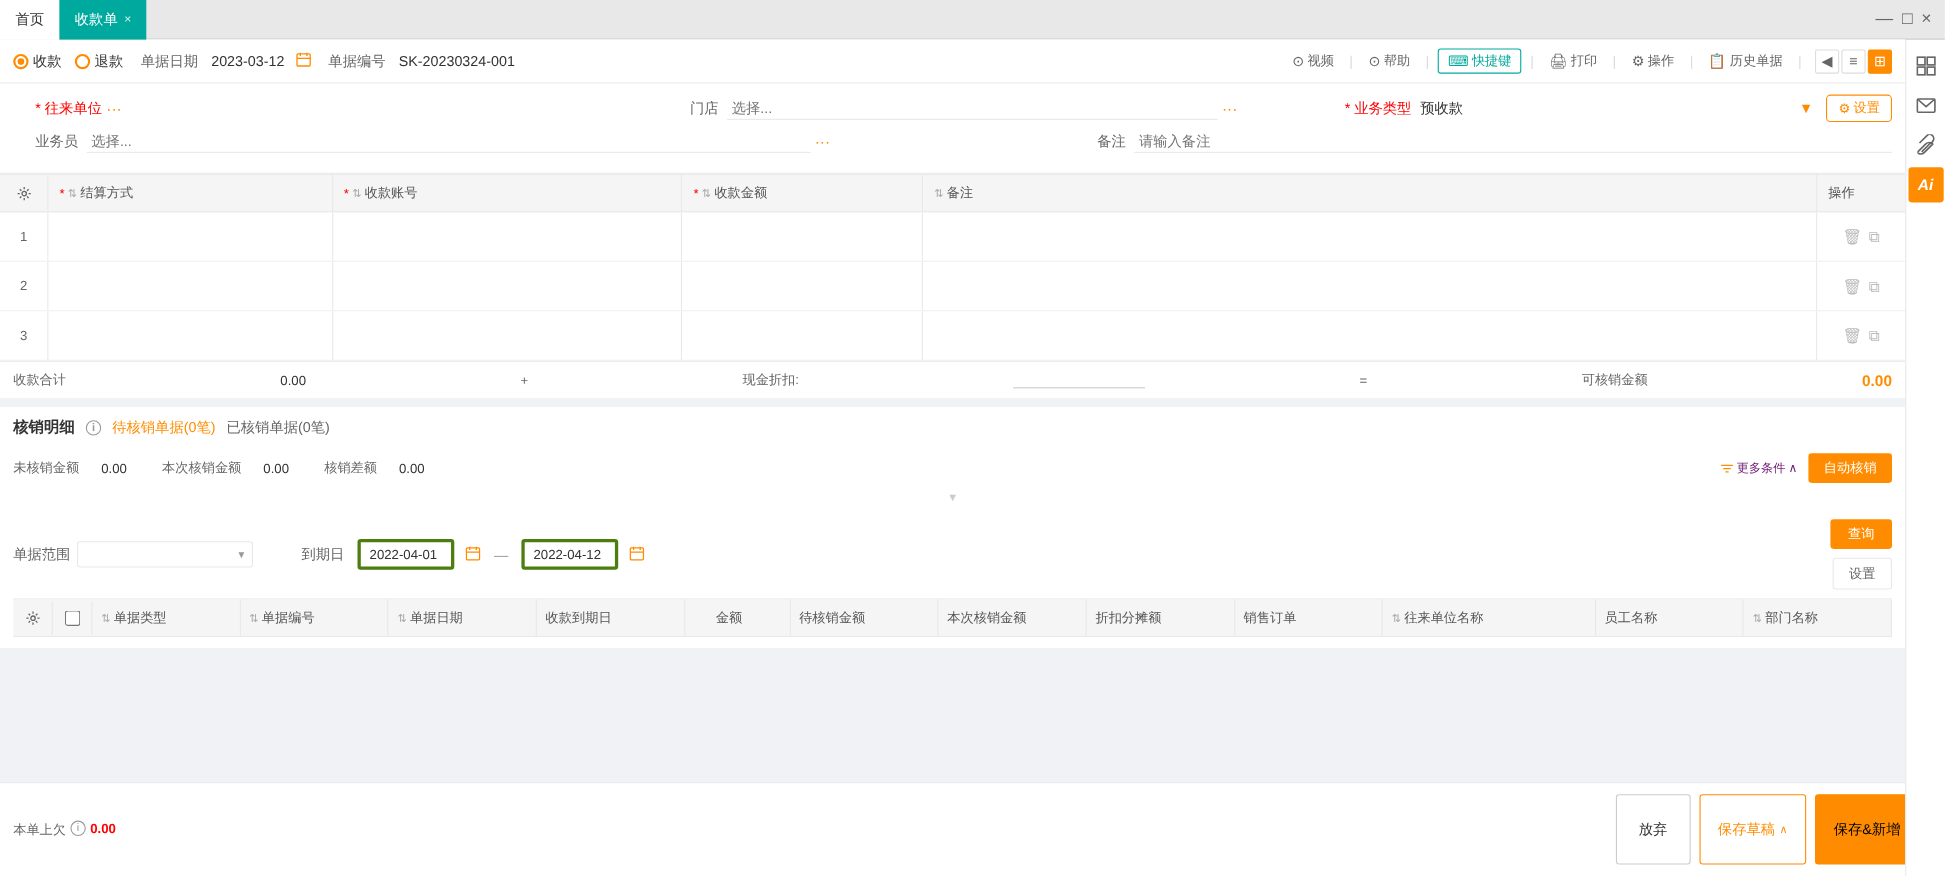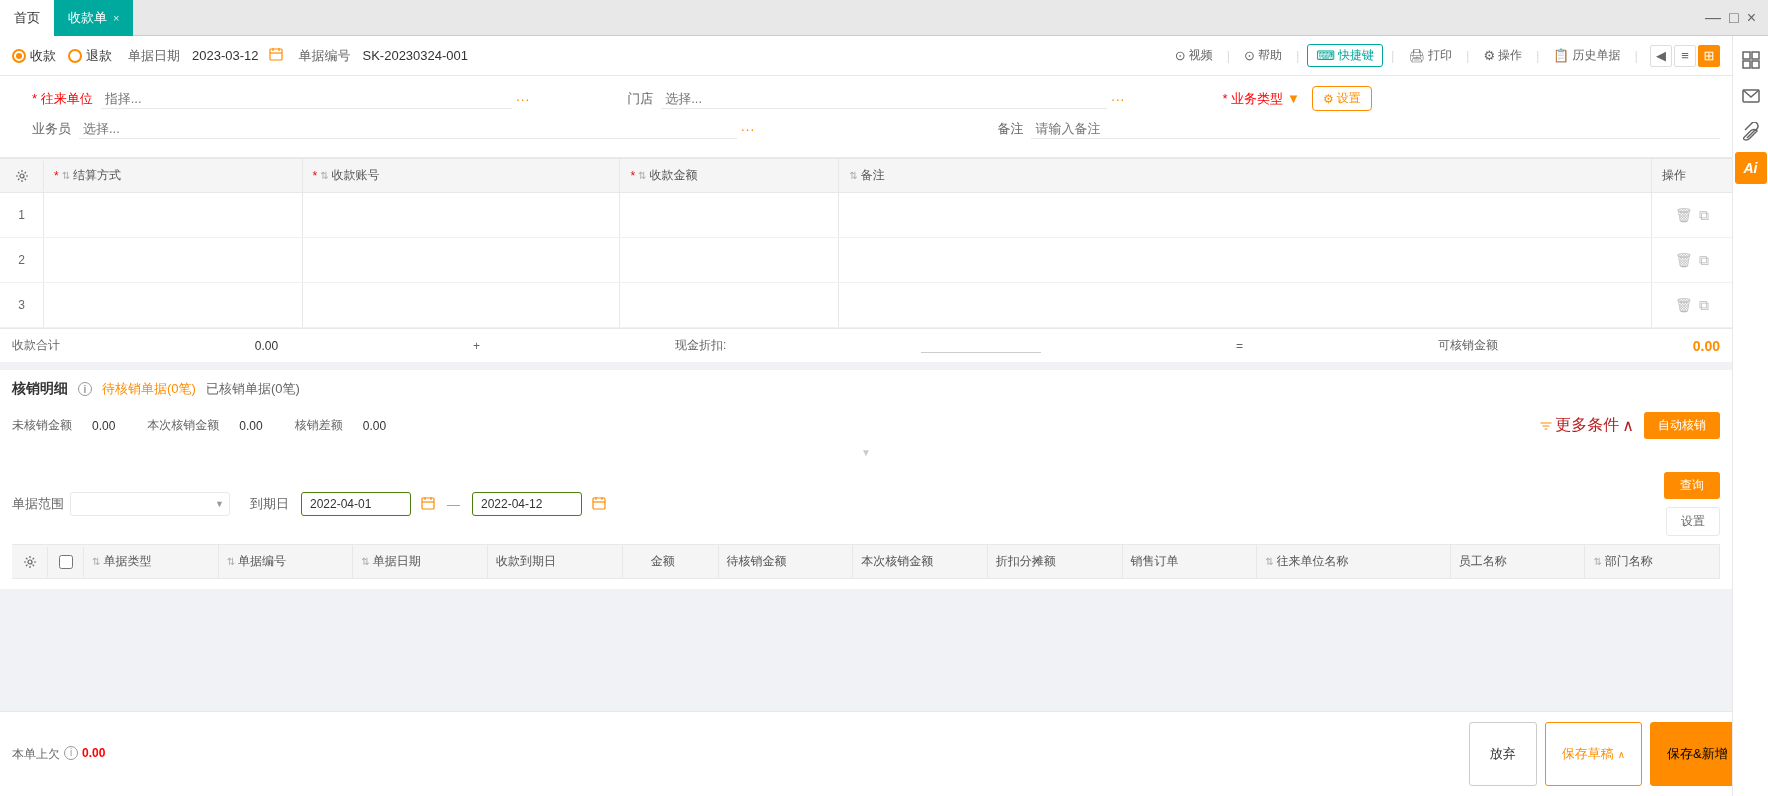--- a/index.html
+++ b/index.html
@@ -85,30 +85,30 @@
     .hexiao-title { display: flex; align-items: center; gap: 10px; font-size: 14px; font-weight: bold; color: #333; margin-bottom: 8px; }
     .hexiao-tab { color: #ff8c00; font-size: 12px; cursor: pointer; display: flex; align-items: center; gap: 2px; }
     .info-icon { width: 14px; height: 14px; border-radius: 50%; border: 1px solid #999; display: inline-flex; align-items: center; justify-content: center; font-size: 10px; color: #999; cursor: pointer; }
 
     
     .stats-row { display: flex; align-items: center; gap: 20px; padding: 6px 0; font-size: 12px; color: #666; }
     .stats-value { color: #333; }
 
     
     .filter-row { display: flex; align-items: center; gap: 12px; padding: 8px 0; }
-    .more-filter-btn { color: #b91c1c; font-size: 16px; cursor: pointer; display: flex; align-items: center; gap: 3px; }
+    .more-filter-btn { color: #701a75; font-size: 11px; cursor: pointer; display: flex; align-items: center; gap: 3px; }
     .auto-hexiao-btn { background: #ff8c00; border: none; color: #fff; padding: 5px 14px; border-radius: 3px; cursor: pointer; font-size: 12px; }
 
     
     .filter-field { display: flex; align-items: center; gap: 6px; }
     .filter-label { color: #666; white-space: nowrap; }
     .filter-select { border: 1px solid #e8e8e8; border-radius: 3px; padding: 4px 24px 4px 8px; font-size: 12px; background: #fff; color: #333; appearance: none; cursor: pointer; min-width: 160px; position: relative; }
     .filter-select-wrapper { position: relative; display: inline-block; }
     .filter-select-wrapper::after { content: '▼'; position: absolute; right: 6px; top: 50%; transform: translateY(-50%); font-size: 9px; color: #999; pointer-events: none; }
-    .filter-date-input { border: 1px solid #4d7c0f; border-radius: 3px; padding: 4px 8px; font-size: 12px; color: #333; width: 110px; }
+    .filter-date-input { border: 3px solid #4d7c0f; border-radius: 3px; padding: 4px 8px; font-size: 12px; color: #333; width: 88px; }
     .date-sep { color: #999; }
     .cal-btn { color: #ff8c00; cursor: pointer; }
     .query-btn { background: #ff8c00; border: none; color: #fff; padding: 5px 16px; border-radius: 3px; cursor: pointer; font-size: 12px; }
     .settings-btn2 { background: #fff; border: 1px solid #e8e8e8; color: #666; padding: 5px 14px; border-radius: 3px; cursor: pointer; font-size: 12px; }
 
     
     .bottom-table { border-top: 1px solid #e8e8e8; }
     .bottom-th-row { display: flex; align-items: center; background: #f5f5f5; border-bottom: 1px solid #e8e8e8; }
     .bottom-th { padding: 8px 8px; font-size: 12px; color: #555; border-right: 1px solid #e8e8e8; display: flex; align-items: center; gap: 3px; white-space: nowrap; flex: 1; }
     .bottom-th.narrow { flex: 0.5; margin-left: 20px; }
@@ -244,32 +244,32 @@
         <div class="view-icon-btn">≡</div>
         <div class="view-icon-btn active">⊞</div>
       </div>
     </div>
   </div>
 
   <div class="form-section">
     <div class="form-row">
       <div class="form-field" style="flex:2;">
         <span class="form-field-label required">往来单位</span>
-        <input class="form-input" type="text" style="margin-left: 8px; color: rgb(204, 204, 204);" placeholder="指择...">
         <span class="more-btn">···</span>
       </div>
       <div style="flex:0.3;"></div>
       <div class="form-field" style="flex:2;">
         <span class="form-field-label normal" style="color:#666;">门店</span>
         <input class="form-input" type="text" style="margin-left: 8px; color: rgb(204, 204, 204);" placeholder="选择...">
         <span class="more-btn">···</span>
       </div>
       <div style="flex:0.3;"></div>
       <div class="form-field" style="flex:2;align-items:center;">
         <span class="form-field-label required">业务类型</span>
+        <span style="margin-left:8px;color:#333;flex:1;">预收款</span>
         <span class="dropdown-btn">▼</span>
         <button class="settings-btn" style="margin-left:12px;">
           <span>⚙</span>
           <span>设置</span>
         </button>
       </div>
     </div>
     <div class="form-row">
       <div class="form-field" style="flex:2;">
         <span class="form-field-label normal" style="color:#666;">业务员</span>
@@ -401,21 +401,21 @@
     <div class="filter-row">
       <div class="filter-field">
         <span class="filter-label">单据范围</span>
         <div class="filter-select-wrapper">
           <select class="filter-select">
             <option></option>
           </select>
         </div>
       </div>
 
-      <div class="filter-field" style="margin-left:8px;">
+      <div class="filter-field" style="margin-left:32px;">
         <span class="filter-label">到期日</span>
         <input class="filter-date-input" type="text" style="margin-left: 6px;" value="2022-04-01">
         <span class="cal-btn" style="margin-left:4px;">
           <svg width="14" height="14" viewBox="0 0 14 14" fill="none">
               <rect x="1" y="2" width="12" height="11" rx="1" stroke="#ff8c00" stroke-width="1.2"></rect>
               <line x1="4" y1="1" x2="4" y2="4" stroke="#ff8c00" stroke-width="1.2"></line>
               <line x1="10" y1="1" x2="10" y2="4" stroke="#ff8c00" stroke-width="1.2"></line>
               <line x1="1" y1="6" x2="13" y2="6" stroke="#ff8c00" stroke-width="1.2"></line>
             </svg>
         </span>

